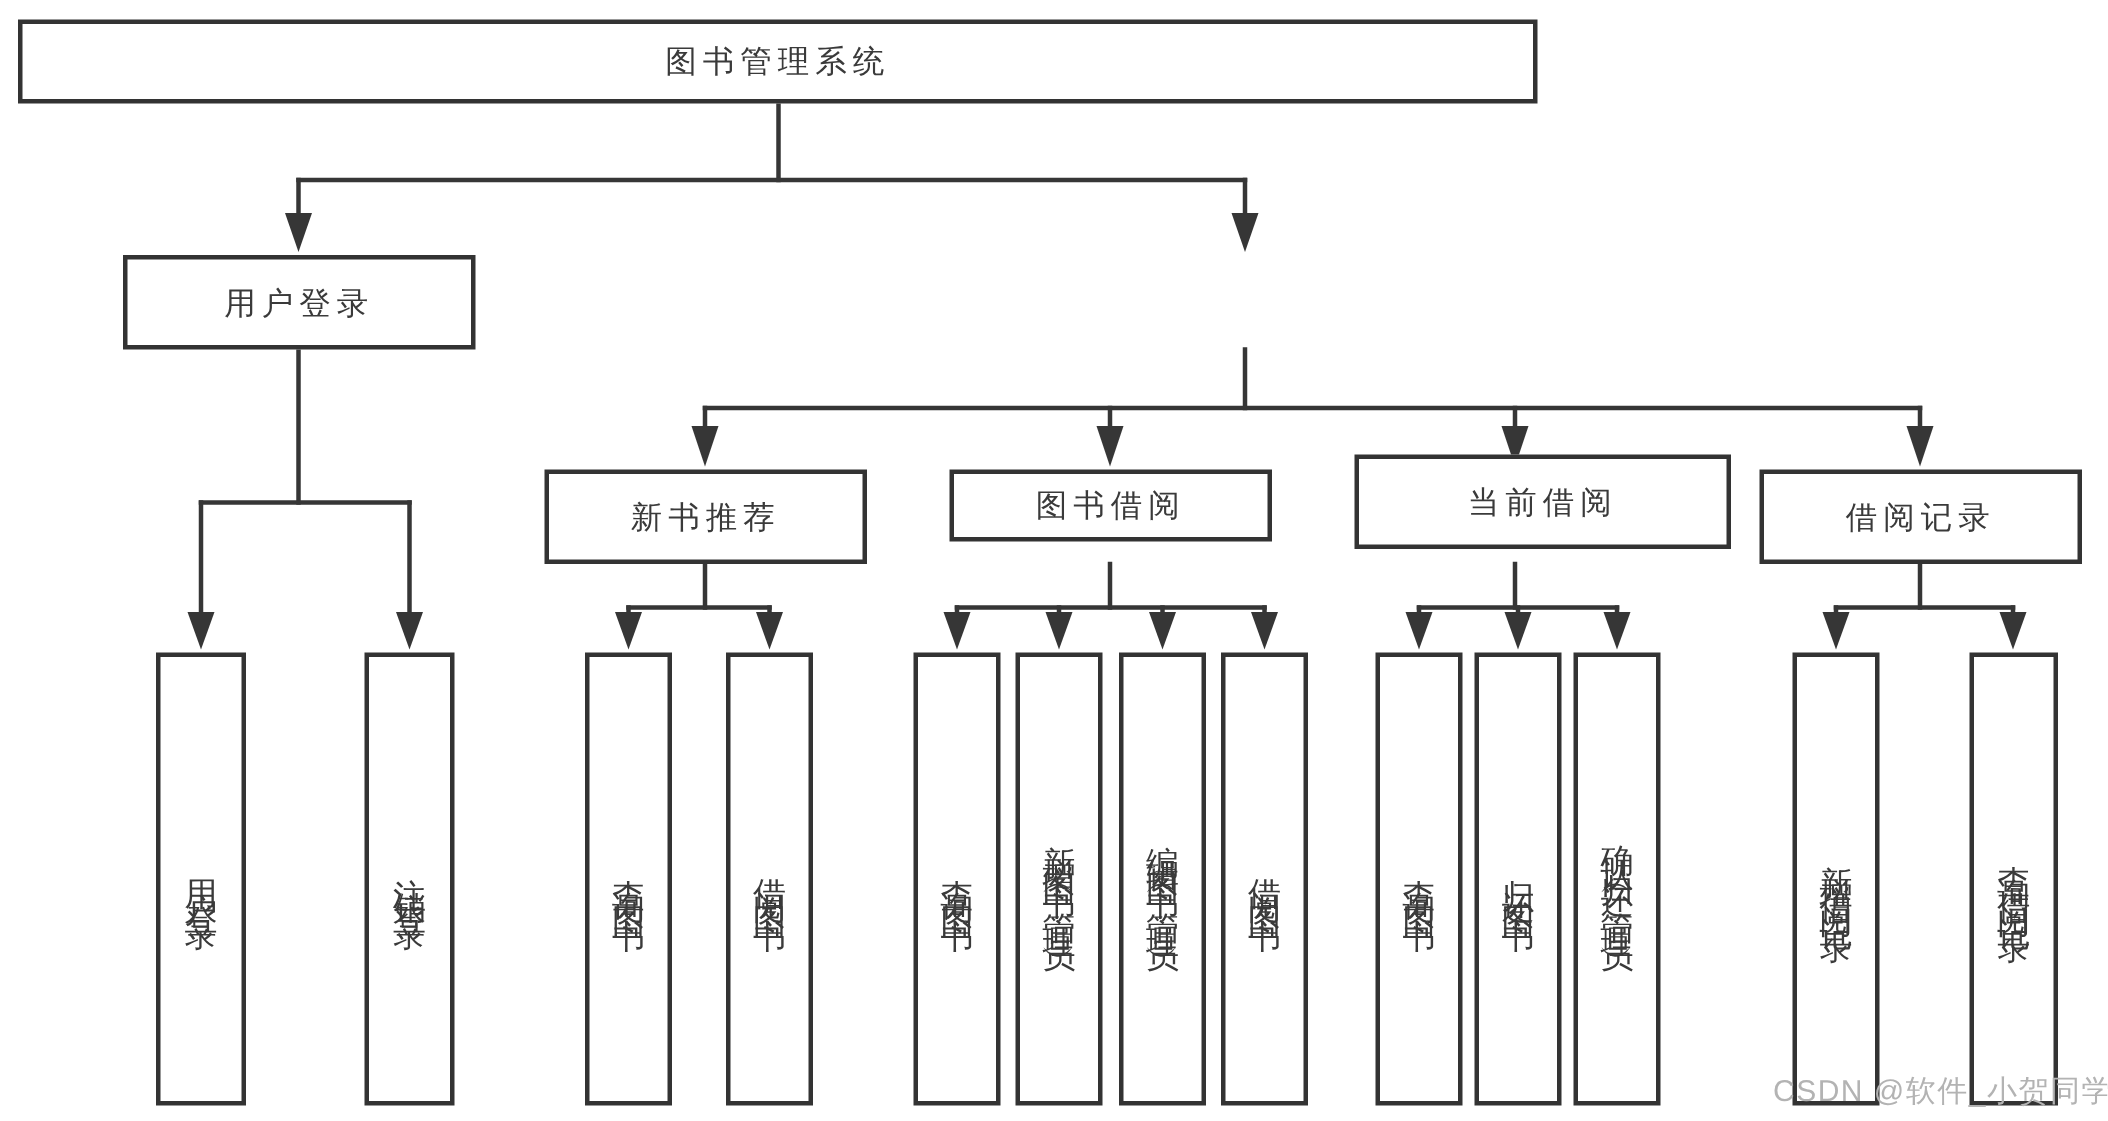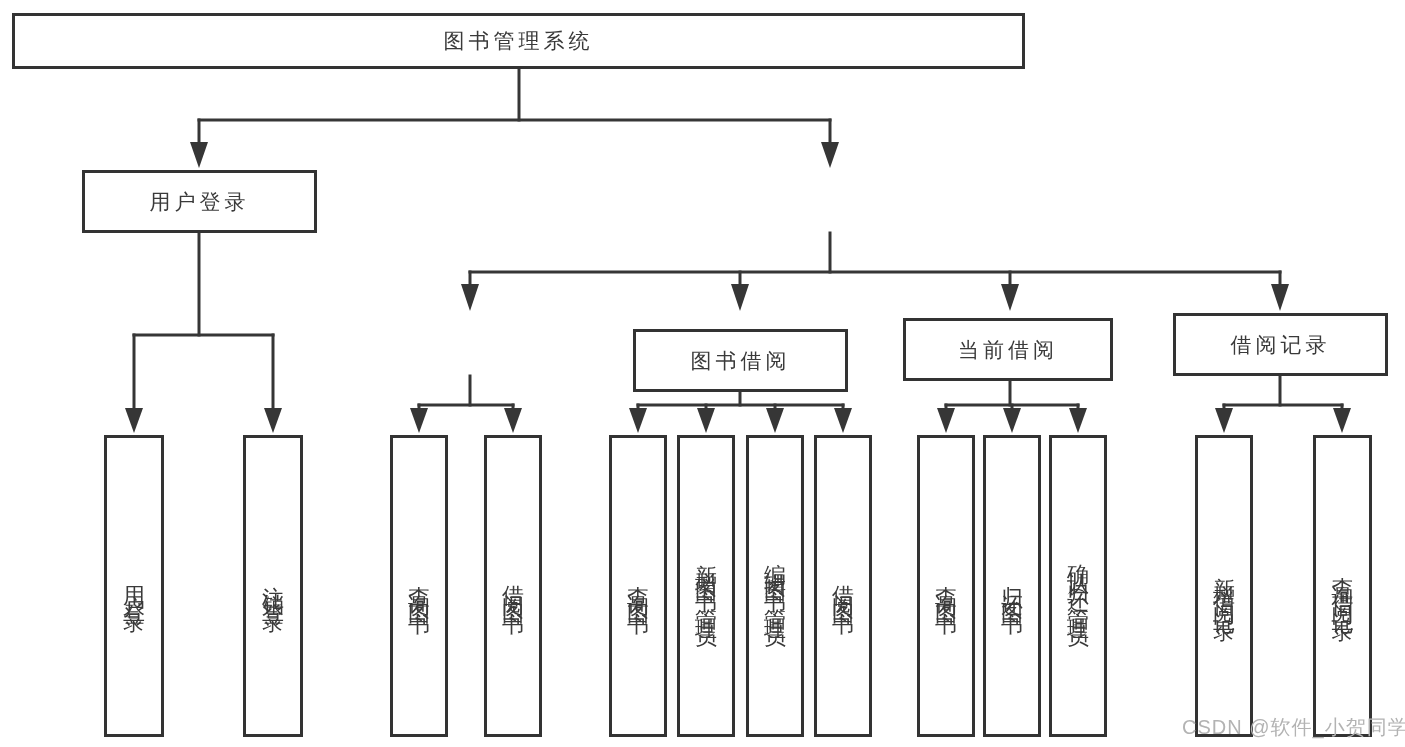--- a/index.html
+++ b/index.html
@@ -108,22 +108,23 @@
       <polygon points="1215,408 1233,408 1224,433"></polygon>
       <line x1="1342" y1="405" x2="1342" y2="412"></line>
       <polygon points="1333,408 1351,408 1342,433"></polygon>
     </g>
   </svg>
 
   <div class="node h" style="left:12px;top:13px;width:1013px;height:56px">图书管理系统</div>
 
   <div class="node h" style="left:82px;top:170px;width:235px;height:63px">用户登录</div>
 
-  <div class="node h" style="left:633px;top:329px;width:215px;height:63px">图书借阅</div>
-  <div class="node h" style="left:903px;top:318px;width:210px;height:63px">当前借阅</div>
+  <div class="node h" style="left:363px;top:313px;width:215px;height:63px">新书推荐</div>
+  <div class="node h" style="left:633px;top:313px;width:215px;height:48px">图书借阅</div>
+  <div class="node h" style="left:903px;top:303px;width:251px;height:63px">当前借阅</div>
   <div class="node h" style="left:1173px;top:313px;width:215px;height:63px">借阅记录</div>
 
   <div class="node v" style="left:104px;top:435px;width:60px;height:302px">用户登录</div>
   <div class="node v" style="left:243px;top:435px;width:60px;height:302px">注销登录</div>
 
   <div class="node v" style="left:390px;top:435px;width:58px;height:302px">查询图书</div>
   <div class="node v" style="left:484px;top:435px;width:58px;height:302px">借阅图书</div>
 
   <div class="node v" style="left:609px;top:435px;width:58px;height:302px">查询图书</div>
   <div class="node v" style="left:677px;top:435px;width:58px;height:302px">新增图书（管理员）</div>

